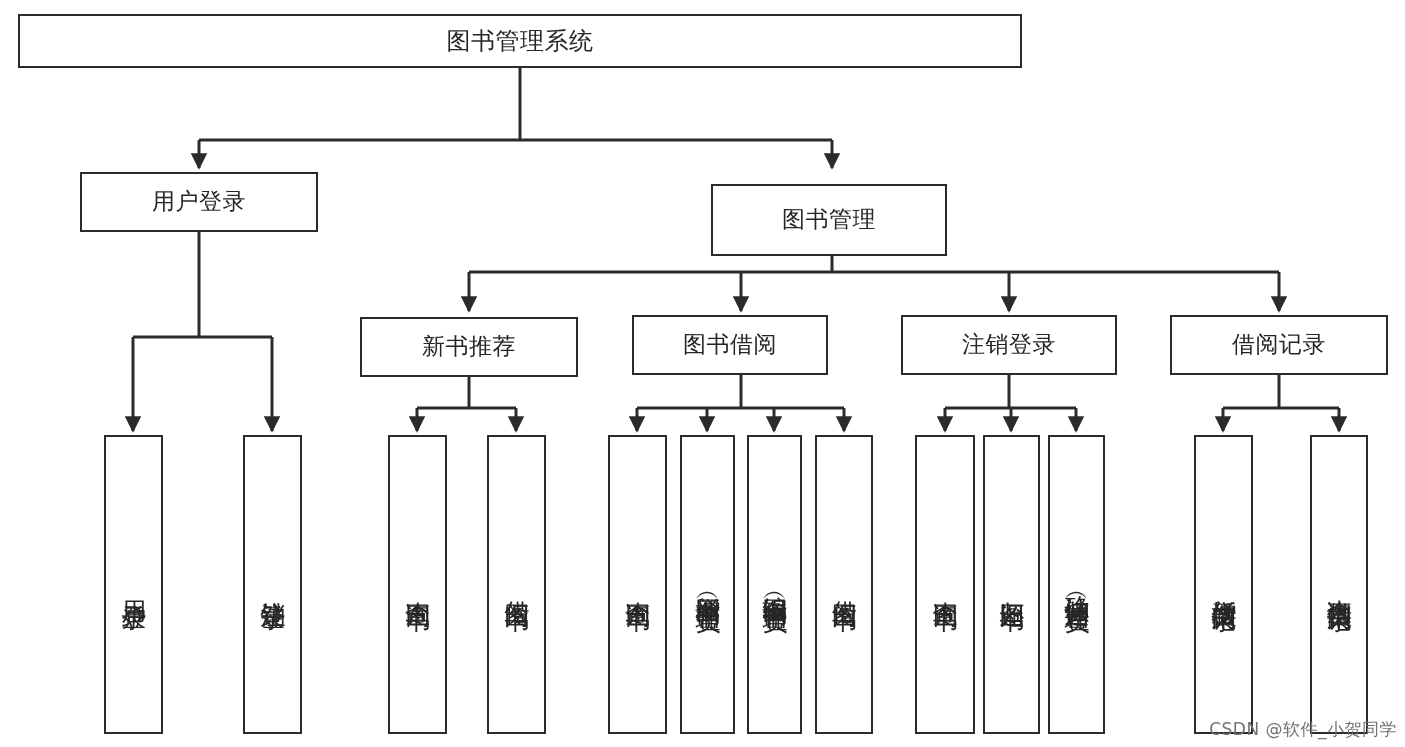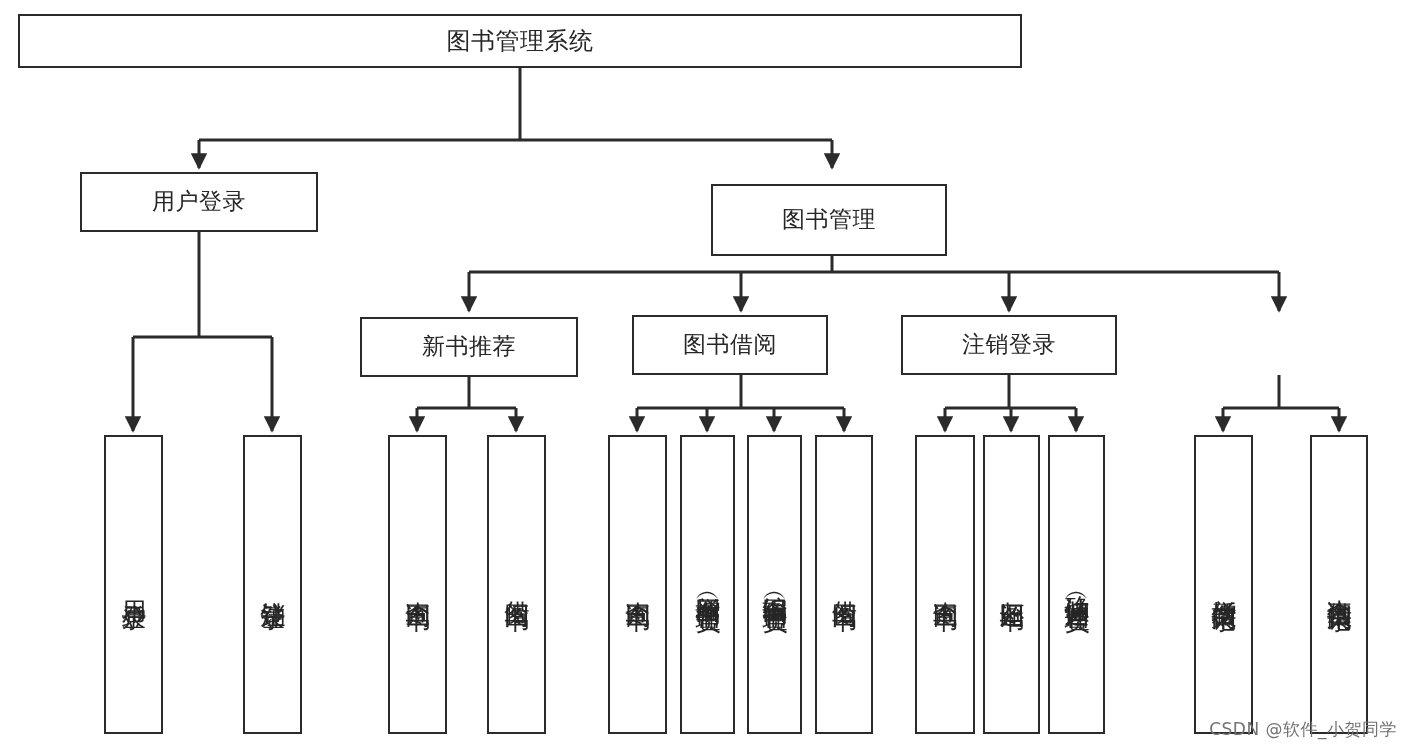--- a/index.html
+++ b/index.html
@@ -141,20 +141,23 @@
 
   <div class="node horiz" style="left: 360px; top: 317px; width: 218px; height: 60px;">
     <span class="node-label">新书推荐</span>
   </div>
   <div class="node horiz" style="left: 632px; top: 315px; width: 196px; height: 60px;">
     <span class="node-label">图书借阅</span>
   </div>
   <div class="node horiz" style="left: 901px; top: 315px; width: 216px; height: 60px;">
     <span class="node-label">注销登录</span>
   </div>
+  <div class="node horiz" style="left: 1170px; top: 315px; width: 218px; height: 60px;">
+    <span class="node-label">借阅记录</span>
+  </div>
 
   <div class="node vert" style="left: 104px; top: 435px; width: 59px; height: 299px;">
     <span class="node-label">用户登录</span>
   </div>
   <div class="node vert" style="left: 243px; top: 435px; width: 59px; height: 299px;">
     <span class="node-label">注销登录</span>
   </div>
   <div class="node vert" style="left: 388px; top: 435px; width: 59px; height: 299px;">
     <span class="node-label">查询图书</span>
   </div>

